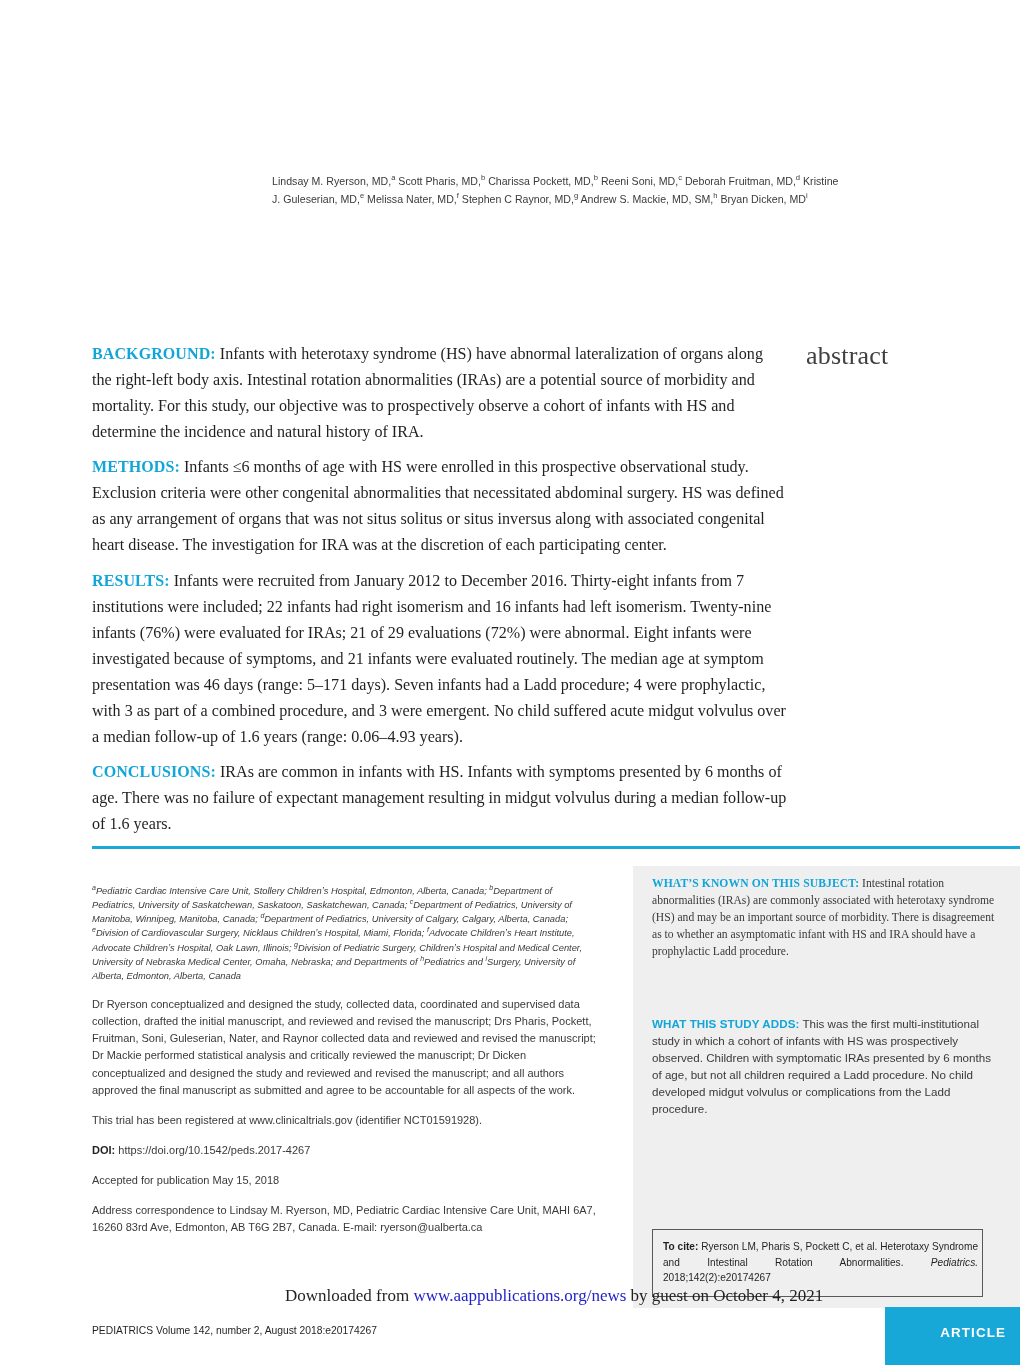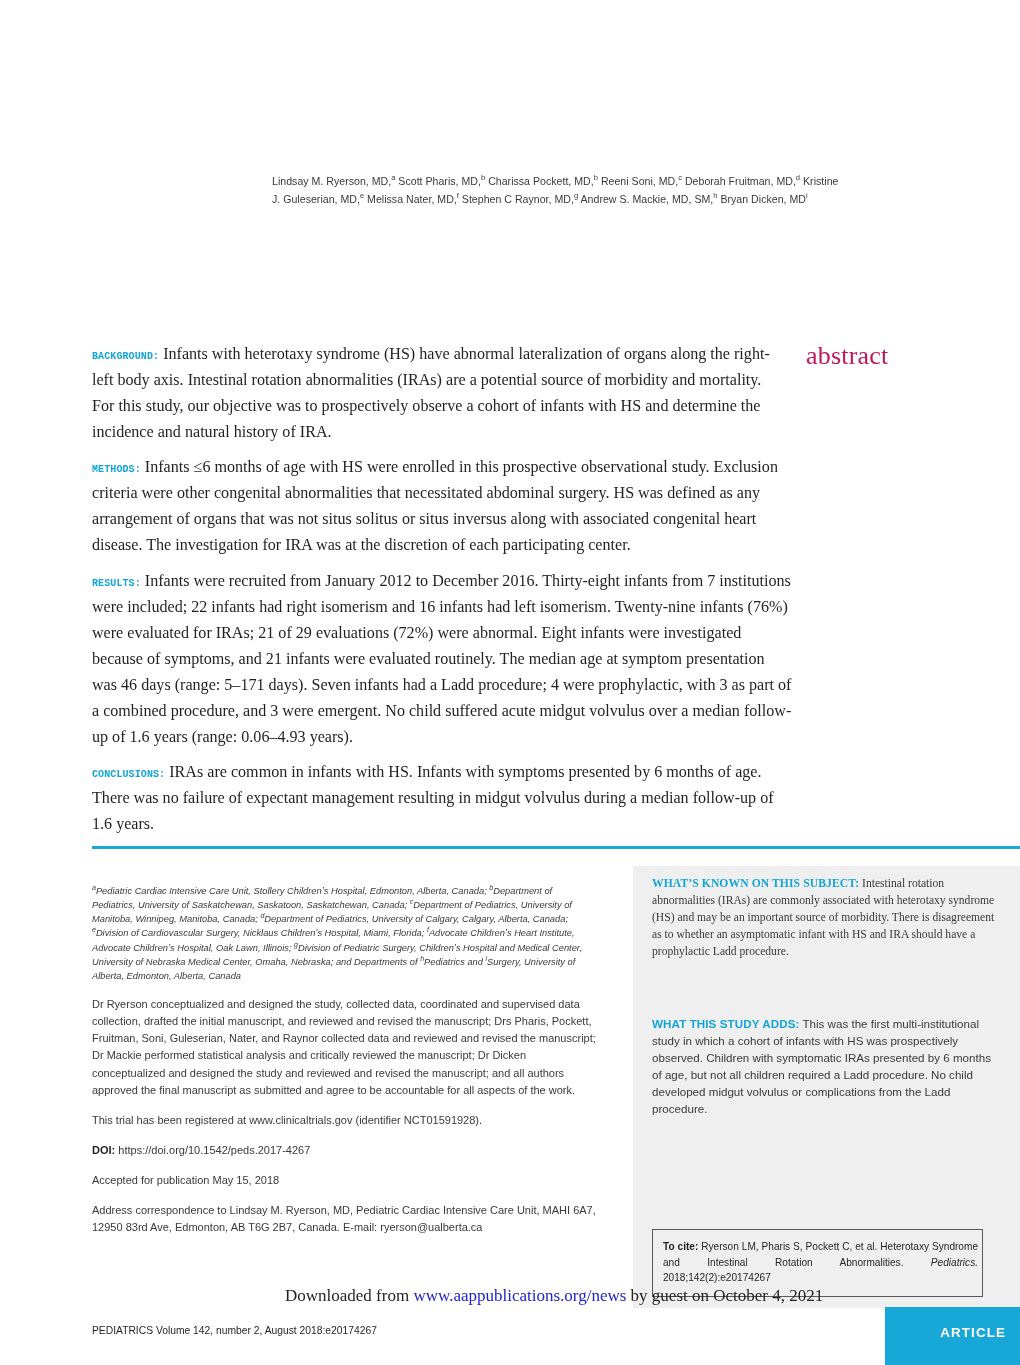--- a/index.html
+++ b/index.html
@@ -52,35 +52,35 @@
     left: 92px;
     top: 341px;
     width: 700px;
   }
   .abstract-watermark {
     position: absolute;
     left: 806px;
     top: 341px;
     font-family: "Liberation Serif", serif;
     font-size: 26px;
-    color: #be185d;
+    color: #404040;
     letter-spacing: 0.2px;
   }
   .abs-para {
     font-family: "Liberation Serif", serif;
     font-size: 16.1px;
     line-height: 1.62;
     color: #231f20;
     margin: 0 0 9px 0;
     text-align: left;
   }
   .abs-para .lbl {
-    font-family: Liberation Mono, monospace;
+    font-family: Liberation Serif, serif;
     font-weight: bold;
-    font-size: 10px;
+    font-size: 16px;
     color: #12a5d8;
     letter-spacing: 0.1px;
     text-transform: uppercase;
   }
   .abs-para.first {
     width: 694px;
   }
 
   
   .cyan-rule {
@@ -241,21 +241,21 @@
 
 <div class="footnotes">
   <p class="affil" id="affiliations"><sup>a</sup>Pediatric Cardiac Intensive Care Unit, Stollery Childrenʼs Hospital, Edmonton, Alberta, Canada; <sup>b</sup>Department of Pediatrics, University of Saskatchewan, Saskatoon, Saskatchewan, Canada; <sup>c</sup>Department of Pediatrics, University of Manitoba, Winnipeg, Manitoba, Canada; <sup>d</sup>Department of Pediatrics, University of Calgary, Calgary, Alberta, Canada; <sup>e</sup>Division of Cardiovascular Surgery, Nicklaus Childrenʼs Hospital, Miami, Florida; <sup>f</sup>Advocate Childrenʼs Heart Institute, Advocate Childrenʼs Hospital, Oak Lawn, Illinois; <sup>g</sup>Division of Pediatric Surgery, Childrenʼs Hospital and Medical Center, University of Nebraska Medical Center, Omaha, Nebraska; and Departments of <sup>h</sup>Pediatrics and <sup>i</sup>Surgery, University of Alberta, Edmonton, Alberta, Canada</p>
   <p class="fn">Dr Ryerson conceptualized and designed the study, collected data, coordinated and supervised data collection, drafted the initial manuscript, and reviewed and revised the manuscript; Drs Pharis, Pockett, Fruitman, Soni, Guleserian, Nater, and Raynor collected data and reviewed and revised the manuscript; Dr Mackie performed statistical analysis and critically reviewed the manuscript; Dr Dicken conceptualized and designed the study and reviewed and revised the manuscript; and all authors approved the final manuscript as submitted and agree to be accountable for all aspects of the work.</p>
   <p class="fn">This trial has been registered at www.clinicaltrials.gov (identifier NCT01591928).</p>
   <p class="fn">
     <b>DOI:</b>
     <span>https://doi.org/10.1542/peds.2017-4267</span>
   </p>
   <p class="fn">Accepted for publication May 15, 2018</p>
-  <p class="fn">Address correspondence to Lindsay M. Ryerson, MD, Pediatric Cardiac Intensive Care Unit, MAHI 6A7, 12950 83rd Ave, Edmonton, AB T6G 2B7, Canada. E-mail: ryerson@ualberta.ca</p>
+  <p class="fn">Address correspondence to Lindsay M. Ryerson, MD, Pediatric Cardiac Intensive Care Unit, MAHI 6A7, 16260 83rd Ave, Edmonton, AB T6G 2B7, Canada. E-mail: ryerson@ualberta.ca</p>
 </div>
 
 <div class="side-panel"></div>
 
 <div class="kv-block known">
   <span class="kv-lbl">WHAT’S KNOWN ON THIS SUBJECT:</span>
   <span>Intestinal rotation abnormalities (IRAs) are commonly associated with heterotaxy syndrome (HS) and may be an important source of morbidity. There is disagreement as to whether an asymptomatic infant with HS and IRA should have a prophylactic Ladd procedure.</span>
 </div>
 
 <div class="kv-block adds">

